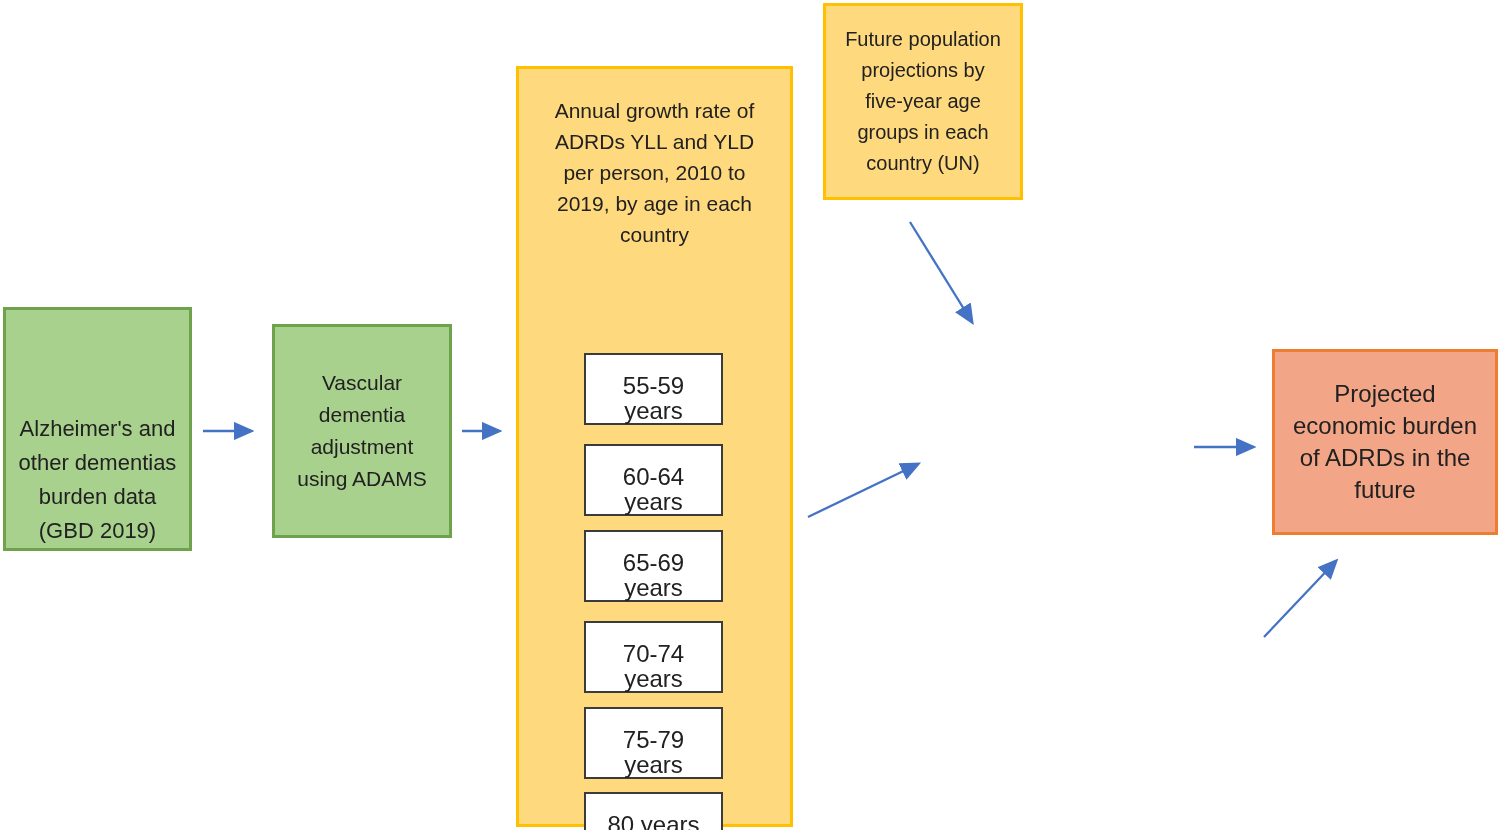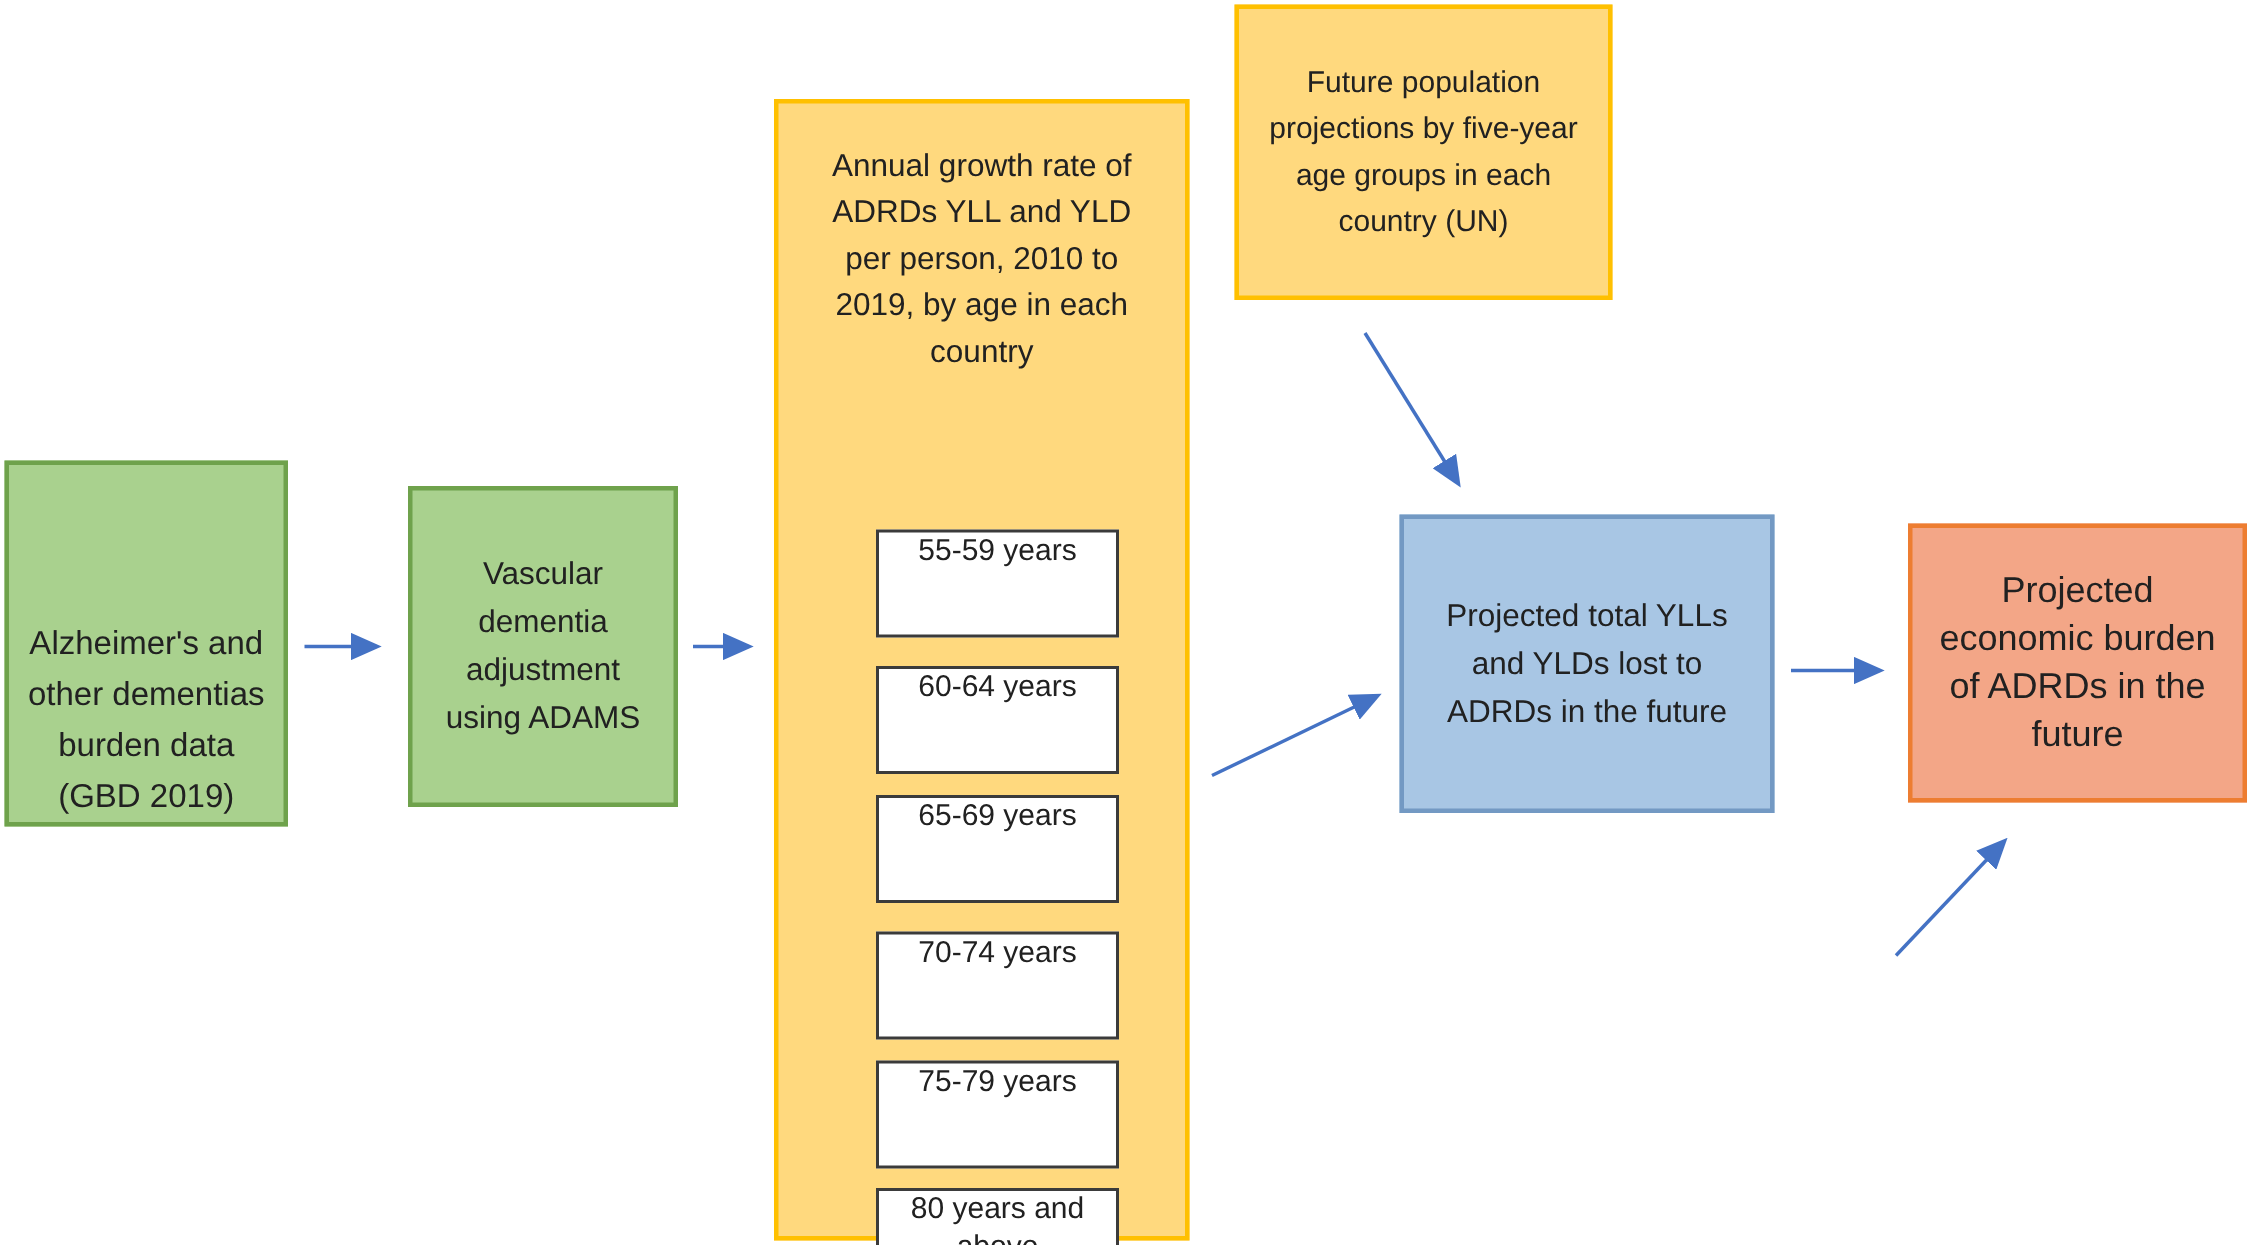--- a/index.html
+++ b/index.html
@@ -46,41 +46,41 @@
   }
   #node-growth .lbl { display: block; }
   .age-col {
     position: absolute;
     left: 65px; top: 0;
     width: 146px;
   }
   .age-box {
     position: absolute;
     left: 0;
-    width: 162px;
+    width: 139px;
     height: 72px;
     background: #ffffff;
     border: 2px solid #3B3B3B;
     display: flex;
-    align-items: flex-start;
+    align-items: flex-end;
     justify-content: center;
     text-align: center;
-    font-size: 20px;
+    font-size: 24px;
     line-height: 25px;
     padding: 0 6px;
   }
   #age-0 { top: 284px; }
   #age-1 { top: 375px; }
   #age-2 { top: 461px; }
   #age-3 { top: 552px; }
   #age-4 { top: 638px; }
   #age-5 { top: 723px; }
 
   #node-un {
-    left: 823px; top: 3px; width: 252px; height: 197px;
+    left: 823px; top: 3px; width: 200px; height: 197px;
     padding: 0 14px;
     font-size: 20px;
     line-height: 31px;
   }
 
   .blue-box {
     background: #A8C6E4;
     border: 3px solid #7399C3;
     font-size: 21px;
     line-height: 32px;
@@ -137,23 +137,20 @@
       <div class="age-box" id="age-5">
         <span>80 years and above</span>
       </div>
     </div>
   </div>
 
   <div class="node gold-box" id="node-un">
     <span class="lbl">Future population projections by five-year age groups in each country (UN)</span>
   </div>
 
-  <div class="node blue-box" id="node-ylls">
-    <span class="lbl">Projected total YLLs and YLDs lost to ADRDs in the future</span>
-  </div>
 
 
   <div class="node salmon-box" id="node-econ">
     <span class="lbl">Projected economic burden of ADRDs in the future</span>
   </div>
 
   <svg id="arrow-layer" viewBox="0 0 1500 830" xmlns="http://www.w3.org/2000/svg">
     <defs>
       <marker id="ah" markerWidth="9" markerHeight="8" refX="7.5" refY="4" orient="auto" markerUnits="strokeWidth">
         <path d="M0,0 L9,4 L0,8 Z" fill="#4472C4"></path>

